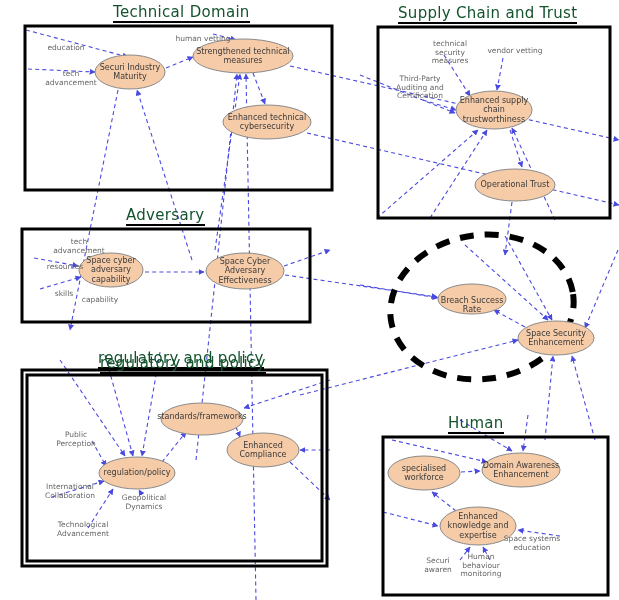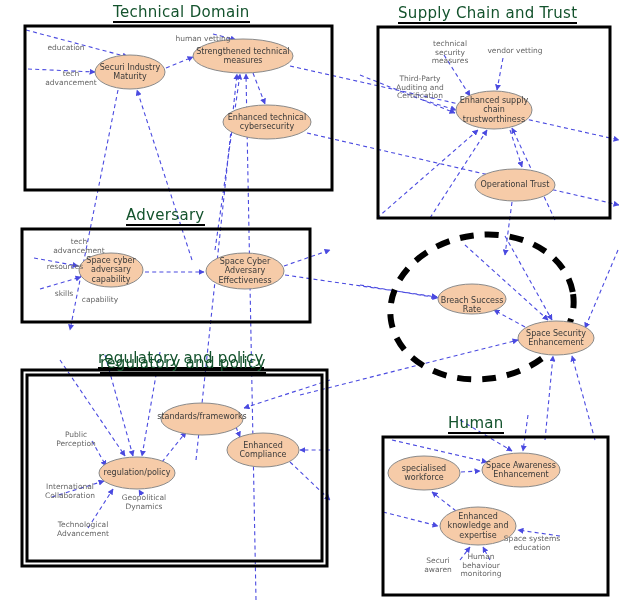--- a/index.html
+++ b/index.html
@@ -165,21 +165,21 @@
       <div class="node-label" style="width: 86px; left: 429px; top: 285px; height: 40px; display: flex; align-items: center; justify-content: center;">Breach Success
 Rate</div>
       <div class="node-label" style="width: 94px; left: 509px; top: 324px; height: 28px; display: flex; align-items: center; justify-content: center;">Space Security
 Enhancement</div>
       <div class="node-label" style="width: 100px; left: 152px; top: 405px; height: 23px; display: flex; align-items: center; justify-content: center;">standards/frameworks</div>
       <div class="node-label" style="width: 90px; left: 218px; top: 436px; height: 28px; display: flex; align-items: center; justify-content: center;">Enhanced
 Compliance</div>
       <div class="node-label" style="width: 94px; left: 90px; top: 459px; height: 28px; display: flex; align-items: center; justify-content: center;">regulation/policy</div>
       <div class="node-label" style="width: 90px; left: 379px; top: 459px; height: 28px; display: flex; align-items: center; justify-content: center;">specialised
 workforce</div>
-      <div class="node-label" style="width: 96px; left: 473px; top: 456px; height: 28px; display: flex; align-items: center; justify-content: center;">Space Awareness
+      <div class="node-label" style="width: 96px; left: 473px; top: 456px; height: 28px; display: flex; align-items: center; justify-content: center;">Domain Awareness
 Enhancement</div>
       <div class="node-label" style="width: 94px; left: 431px; top: 512px; height: 28px; display: flex; align-items: center; justify-content: center;">Enhanced
 knowledge and
 expertise</div>
     </div>
   <div id="edgelabels-layer">
       <div class="edge-label" style="left: 36px; top: 44px; width: 60px;">education</div>
       <div class="edge-label" style="left: 40px; top: 70px; width: 62px;">tech
 advancement</div>
       <div class="edge-label" style="left: 172px; top: 35px; width: 62px;">human vetting</div>

